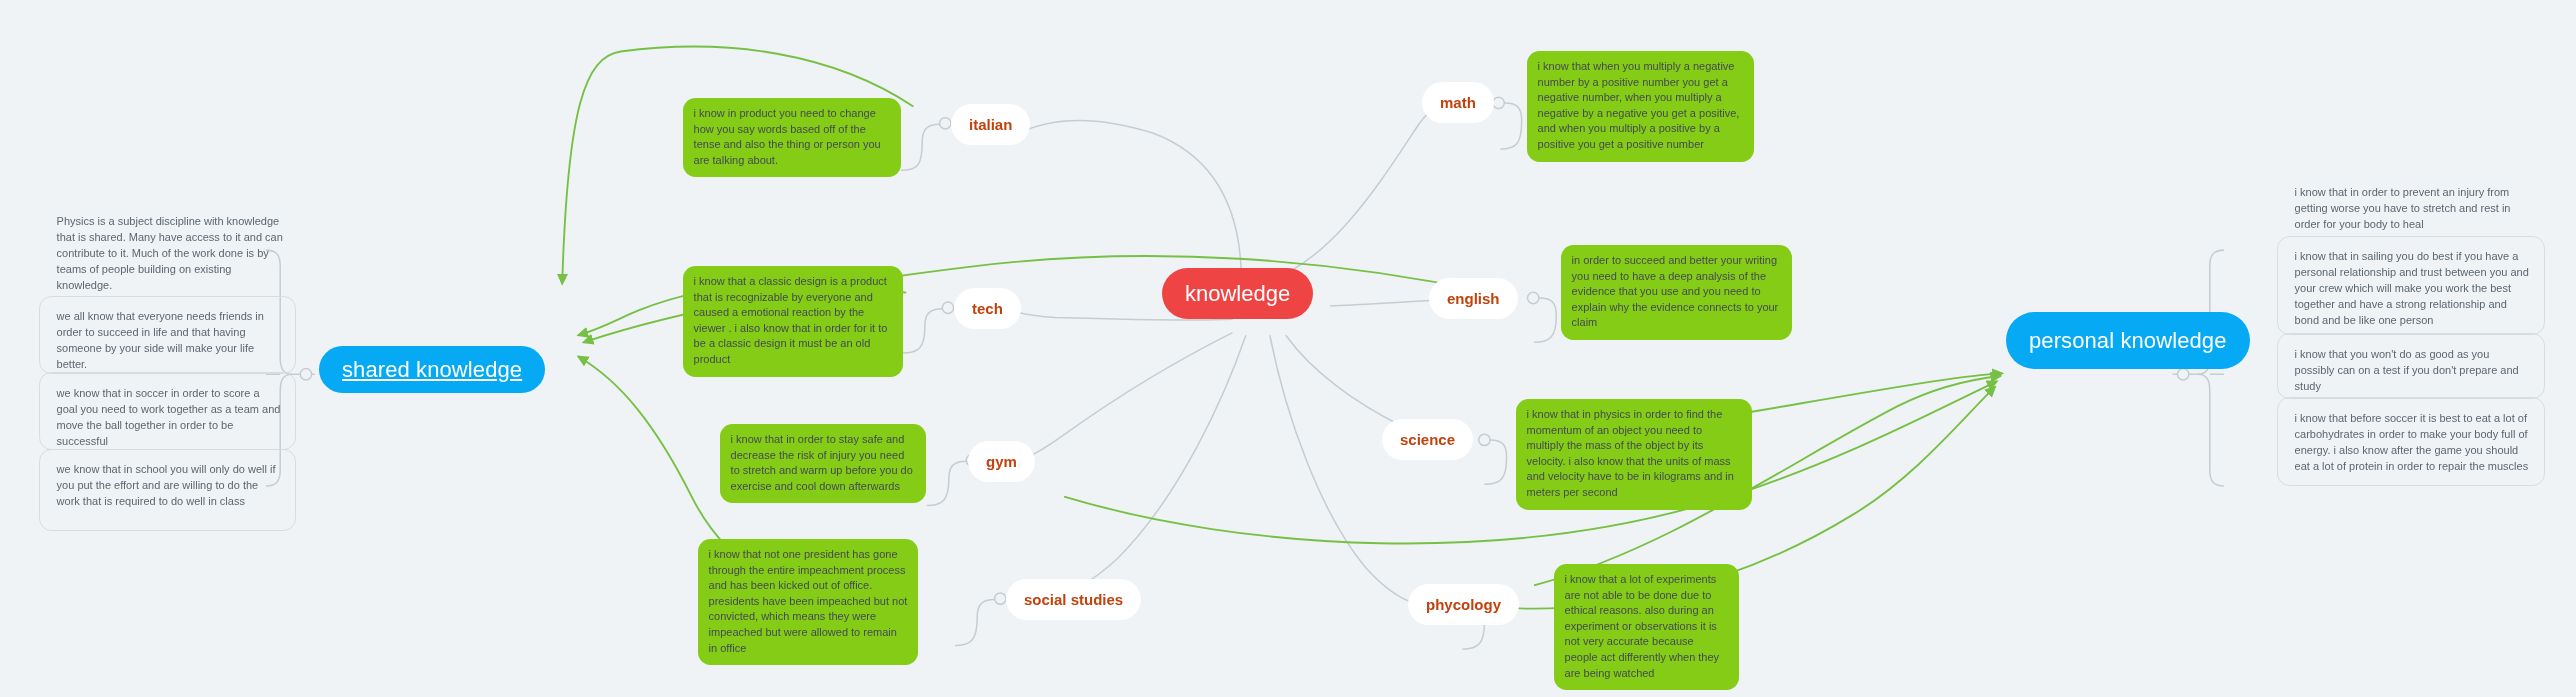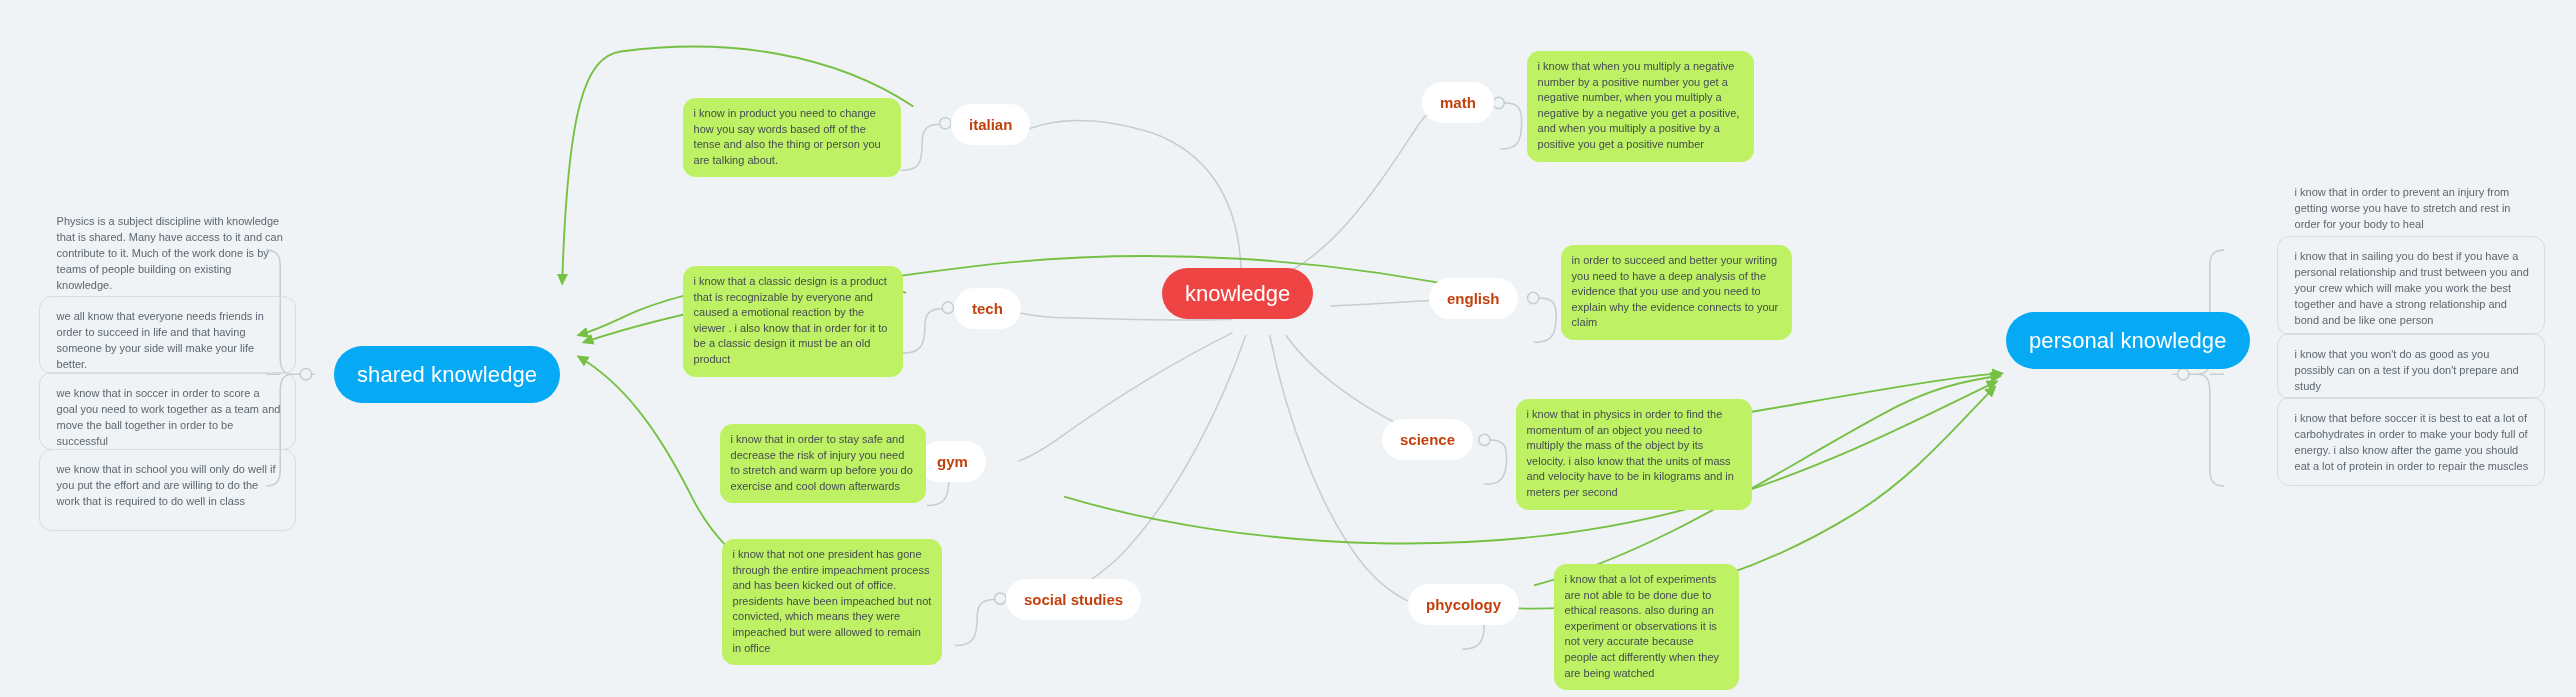--- a/index.html
+++ b/index.html
@@ -43,21 +43,21 @@
     color:#c2410c;
     border-radius:886px;
     font-weight:bold;
     font-size:15px;
     padding:0 18px;
     white-space:nowrap;
   }
   
   .ynote{
     position:absolute;
-    background:#bef264;
+    background:#84cc16;
     color:#444b52;
     border-radius:12.4px;
     font-size:11px;
     line-height:1.42;
     padding:8px 10.6px 9px 10.6px;
     box-sizing:border-box;
   }
   
   .pnote{
     position:absolute;
@@ -133,21 +133,21 @@
       <path d="M1022,330 C900,310 800,318 720,350 C700,358 680,370 652,378"></path>
       <path d="M1680,330 C1500,292 1300,276 1100,300 C900,324 760,352 658,386"></path>
       <path d="M1020,700 C900,690 820,640 780,560 C740,480 700,430 652,402"></path>
       <path d="M1742,500 C1900,480 2050,450 2180,430 C2220,424 2240,422 2258,421"></path>
       <path d="M1730,660 C1880,620 2020,520 2140,458 C2180,438 2220,428 2256,424"></path>
       <path d="M1200,560 C1400,620 1700,640 1950,560 C2080,518 2180,464 2252,430"></path>
       <path d="M1660,682 C1800,700 1960,660 2090,580 C2160,538 2215,470 2250,436"></path>
     </g>
   </svg>
 
-  <div class="node hub" style="left:334px;top:346px;height:57px;">
+  <div class="node hub" style="left:319px;top:346px;height:47px;text-decoration:underline;">
     <span>shared knowledge</span>
   </div>
 
   <div class="node hub" style="left:2006px;top:312px;height:57px;">
     <span>personal knowledge</span>
   </div>
 
   <div class="node center" style="left:1162px;top:268px;height:51px;">
     <span>knowledge</span>
   </div>
@@ -157,21 +157,21 @@
   </div>
   <div class="node subject" style="left:1422px;top:82px;height:41px;">
     <span>math</span>
   </div>
   <div class="node subject" style="left:954px;top:288px;height:41px;">
     <span>tech</span>
   </div>
   <div class="node subject" style="left:1429px;top:278px;height:41px;">
     <span>english</span>
   </div>
-  <div class="node subject" style="left:919px;top:441px;height:41px;">
+  <div class="node subject" style="left:968px;top:441px;height:41px;">
     <span>gym</span>
   </div>
   <div class="node subject" style="left:1382px;top:419px;height:41px;">
     <span>science</span>
   </div>
   <div class="node subject" style="left:1006px;top:579px;height:41px;">
     <span>social studies</span>
   </div>
   <div class="node subject" style="left:1408px;top:584px;height:41px;">
     <span>phycology</span>
@@ -188,21 +188,21 @@
   </div>
   <div class="ynote" style="left:1561px;top:245px;width:231px;">
     <span>in order to succeed and better your writing you need to have a deep analysis of the evidence that you use and you need to explain why the evidence connects to your claim</span>
   </div>
   <div class="ynote" style="left:720px;top:424px;width:206px;">
     <span>i know that in order to stay safe and decrease the risk of injury you need to stretch and warm up before you do exercise and cool down afterwards</span>
   </div>
   <div class="ynote" style="left:1516px;top:399px;width:236px;">
     <span>i know that in physics in order to find the momentum of an object you need to multiply the mass of the object by its velocity. i also know that the units of mass and velocity have to be in kilograms and in meters per second</span>
   </div>
-  <div class="ynote" style="left:722px;top:539px;width:220px;">
+  <div class="ynote" style="left:698px;top:539px;width:220px;">
     <span>i know that not one president has gone through the entire impeachment process and has been kicked out of office. presidents have been impeached but not convicted, which means they were impeached but were allowed to remain in office</span>
   </div>
   <div class="ynote" style="left:1554px;top:564px;width:185px;">
     <span>i know that a lot of experiments are not able to be done due to ethical reasons. also during an experiment or observations it is not very accurate because people act differently when they are being watched</span>
   </div>
 
   <div class="bracket" style="left:39px;top:296px;width:257px;height:78px;"></div>
   <div class="bracket" style="left:39px;top:372px;width:257px;height:78px;"></div>
   <div class="bracket" style="left:39px;top:449px;width:257px;height:82px;"></div>
 

